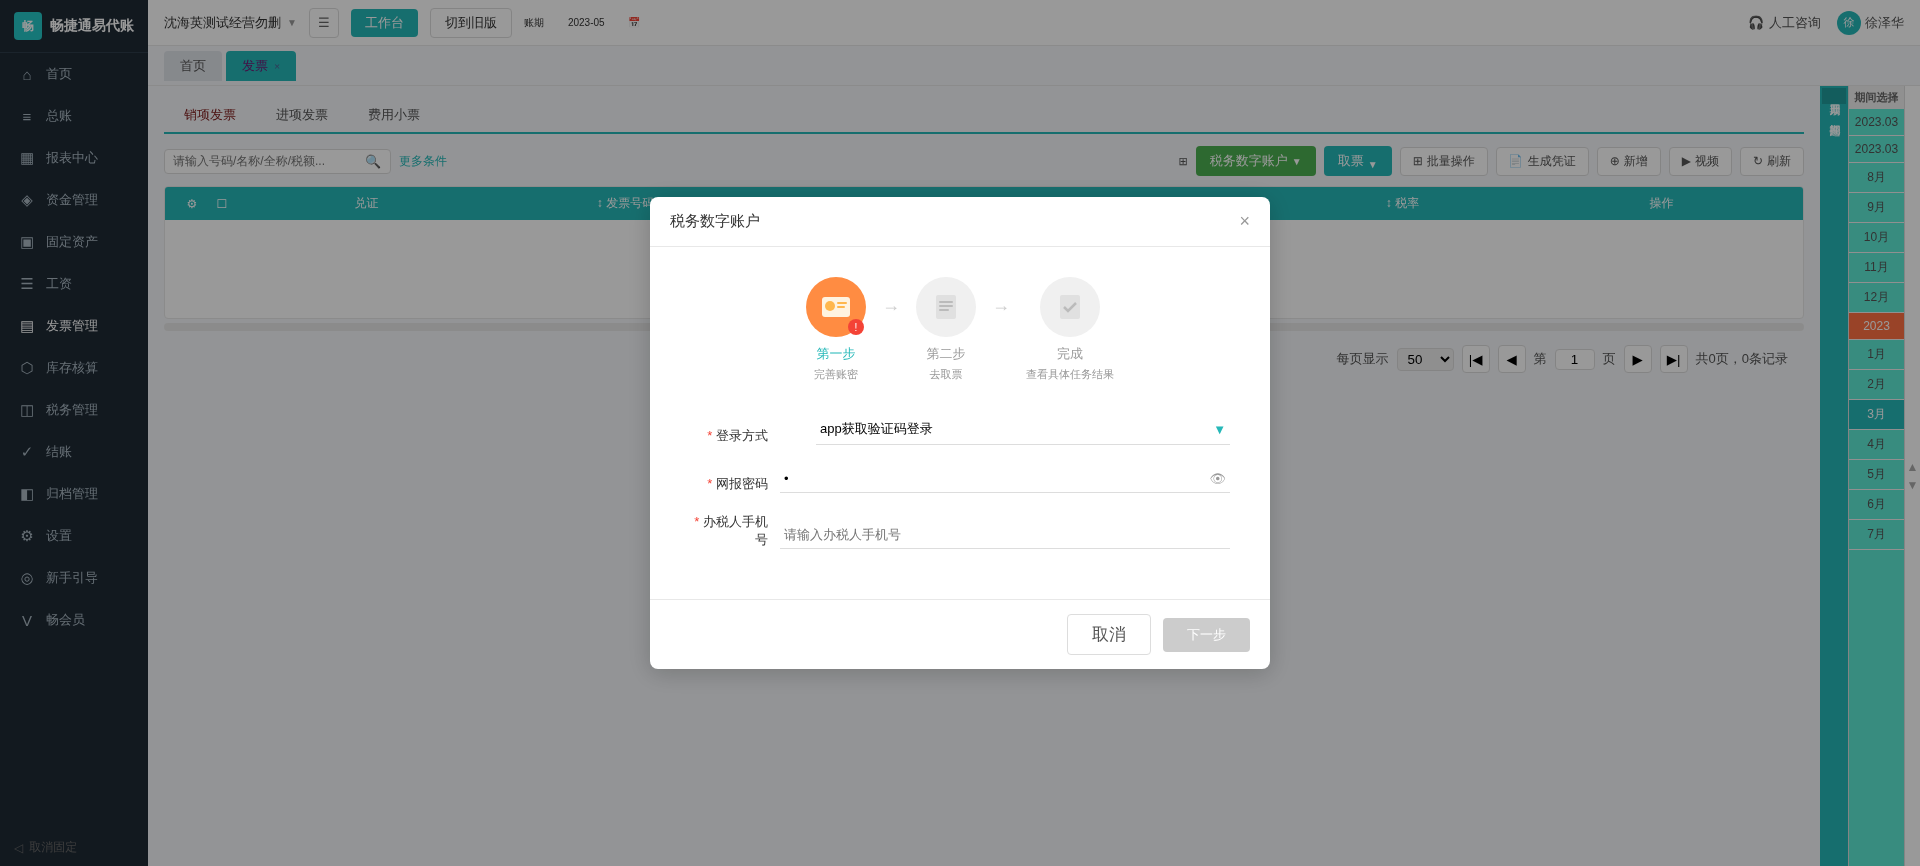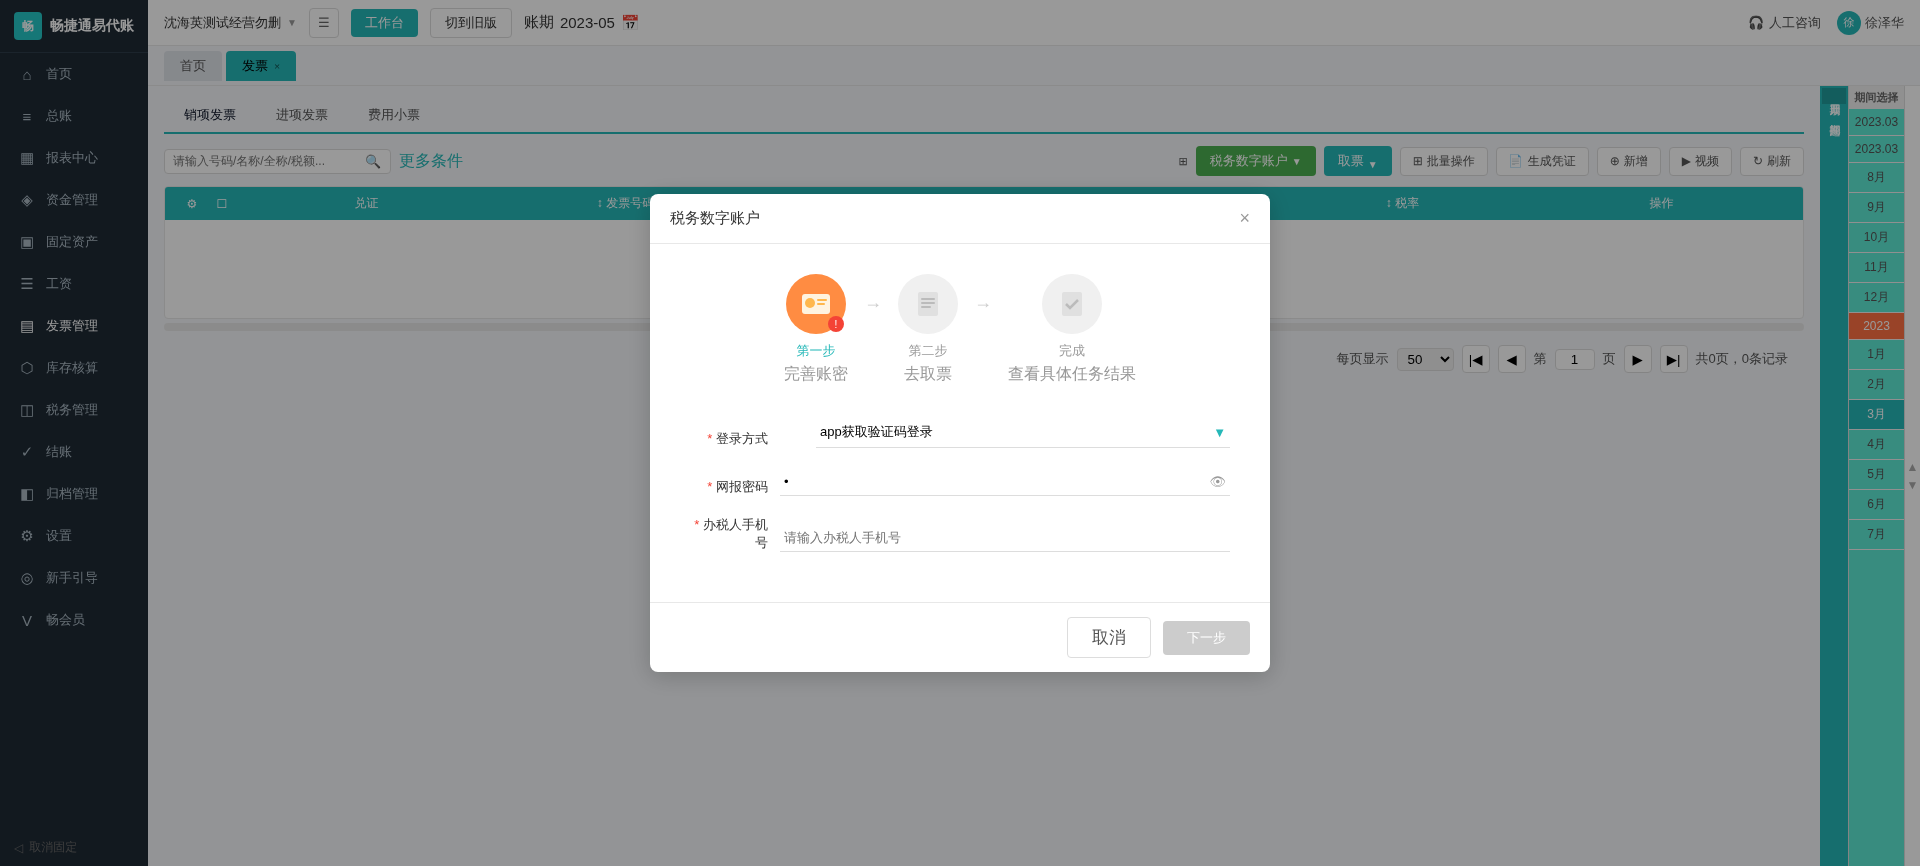--- a/index.html
+++ b/index.html
@@ -18,46 +18,46 @@
     .sidebar-bottom { margin-top: auto; padding: 10px 14px; color: #666; font-size: 12px; display: flex; align-items: center; gap: 6px; cursor: pointer; }
 
     
     .main-area { flex: 1; display: flex; flex-direction: column; overflow: hidden; }
 
     
     .topbar { height: 46px; background: #fff; display: flex; align-items: center; padding: 0 16px; gap: 12px; border-bottom: 1px solid #e8e8e8; }
     .topbar-company { display: flex; align-items: center; gap: 6px; font-size: 13px; color: #333; }
     .topbar-icon-btn { width: 30px; height: 30px; border: 1px solid #ddd; border-radius: 4px; display: flex; align-items: center; justify-content: center; cursor: pointer; background: #fff; color: #666; }
     .topbar-btn { padding: 5px 14px; background: #26b8b8; color: #fff; border: none; border-radius: 4px; cursor: pointer; font-size: 13px; }
-    .topbar-period { font-size: 15px; color: #333; display: flex; align-items: center; gap: 6px; }
+    .topbar-period { font-size: 10px; color: #333; display: flex; align-items: center; gap: 24px; }
     .topbar-right { margin-left: auto; display: flex; align-items: center; gap: 16px; color: #555; font-size: 13px; }
     .topbar-right .help { display: flex; align-items: center; gap: 4px; cursor: pointer; }
     .topbar-right .user { display: flex; align-items: center; gap: 4px; cursor: pointer; }
 
     
     .tabsbar { height: 40px; background: #f5f7fa; display: flex; align-items: center; padding: 0 16px; border-bottom: 1px solid #e8e8e8; gap: 4px; }
     .tab { padding: 6px 16px; border-radius: 4px 4px 0 0; font-size: 13px; cursor: pointer; color: #555; background: #e0e4ea; display: flex; align-items: center; gap: 6px; }
-    .tab.active { background: #26b8b8; color: #000000; font-family: Liberation Serif, serif; }
+    .tab.active { background: #26b8b8; color: #701a75; font-family: Liberation Serif, serif; }
     .tab-close { font-size: 11px; opacity: 0.7; }
     .tab-home { color: #555; }
 
     
     .content-area { flex: 1; overflow: hidden; background: #f5f7fa; position: relative; }
     .page-content { padding: 12px 16px; height: 100%; }
 
     
     .sub-tabs { display: flex; gap: 0; border-bottom: 2px solid #26b8b8; margin-bottom: 12px; }
     .sub-tab { padding: 8px 20px; cursor: pointer; font-size: 13px; color: #555; border-bottom: 2px solid transparent; margin-bottom: -2px; }
-    .sub-tab.active { color: #0f172a; border-bottom: 2px solid #26b8b8; font-weight: 500; }
+    .sub-tab.active { color: #7f1d1d; border-bottom: 2px solid #26b8b8; font-weight: 500; }
 
     
     .toolbar { display: flex; align-items: center; gap: 8px; margin-bottom: 10px; }
     .toolbar-search { display: flex; align-items: center; border: 1px solid #ddd; border-radius: 4px; padding: 4px 8px; background: #fff; gap: 6px; width: 227px; }
     .toolbar-search input { border: none; outline: none; font-size: 12px; color: #999; width: 100%; }
-    .toolbar-filter { color: #26b8b8; font-size: 16px; cursor: pointer; }
+    .toolbar-filter { color: #26b8b8; font-size: 12px; cursor: pointer; }
     .toolbar-right { margin-left: auto; display: flex; align-items: center; gap: 8px; }
     .btn-tax-digital { background: #4caf50; color: #fff; border: none; border-radius: 4px; padding: 6px 14px; cursor: pointer; font-size: 13px; display: flex; align-items: center; gap: 4px; }
     .btn-qupiao { background: #26b8b8; color: #fff; border: none; border-radius: 4px; padding: 6px 14px; cursor: pointer; font-size: 13px; display: flex; align-items: flex-end; gap: 4px; }
     .btn-outline { border: 1px solid #ddd; background: #fff; color: #555; border-radius: 4px; padding: 5px 12px; cursor: pointer; font-size: 12px; display: flex; align-items: center; gap: 4px; }
 
     
     .data-table { width: 100%; background: #fff; border: 1px solid #e8e8e8; border-radius: 4px; overflow: hidden; }
     .data-table-header { display: flex; background: #26b8b8; color: #fff; font-size: 12px; padding: 8px 12px; align-items: center; }
     .data-table-header .col { flex: 1; text-align: center; }
     .data-table-header .col-checkbox { width: 30px; flex: 0 0 30px; }
@@ -87,21 +87,21 @@
     .modal-footer { display: flex; align-items: center; justify-content: flex-end; padding: 14px 20px; border-top: 1px solid #e8e8e8; gap: 12px; }
 
     
     .steps { display: flex; align-items: flex-start; justify-content: center; margin-bottom: 32px; gap: 0; }
     .step { display: flex; flex-direction: column; align-items: center; gap: 8px; }
     .step-icon { width: 60px; height: 60px; border-radius: 50%; background: #f5f5f5; display: flex; align-items: center; justify-content: center; font-size: 24px; position: relative; }
     .step-icon.active { background: #ff8c42; }
     .step-icon.active .badge { position: absolute; bottom: 2px; right: 2px; width: 16px; height: 16px; background: #f44336; border-radius: 50%; color: #fff; font-size: 10px; display: flex; align-items: center; justify-content: center; }
     .step-label { font-size: 13px; color: #26b8b8; font-weight: 500; }
     .step-label.gray { color: #999; }
-    .step-sublabel { font-size: 16px; color: #999; margin-top: -4px; }
+    .step-sublabel { font-size: 11px; color: #999; margin-top: -4px; }
     .step-arrow { display: flex; align-items: center; padding: 0 16px; padding-top: 18px; color: #ccc; font-size: 18px; }
 
     
     .form-row { display: flex; align-items: flex-end; margin-bottom: 20px; }
     .form-label { width: 90px; text-align: right; padding-right: 12px; font-size: 13px; color: #333; flex-shrink: 0; }
     .form-control { flex: 1; border: none; border-bottom: 1px solid #ddd; padding: 6px 4px; font-size: 13px; color: #333; outline: none; background: transparent; display: flex; align-items: center; justify-content: space-between; }
     .form-control-dropdown { border-bottom: 1px solid #ddd; padding: 6px 4px; display: flex; align-items: center; justify-content: space-between; flex: 1; cursor: pointer; margin-left: 36px; }
     .form-control-password { border-bottom: 1px solid #ddd; padding: 6px 4px; display: flex; align-items: center; justify-content: space-between; flex: 1; }
 
     .btn-cancel { border: 1px solid #ddd; background: #fff; color: #555; border-radius: 4px; padding: 8px 24px; cursor: pointer; font-size: 17px; }

